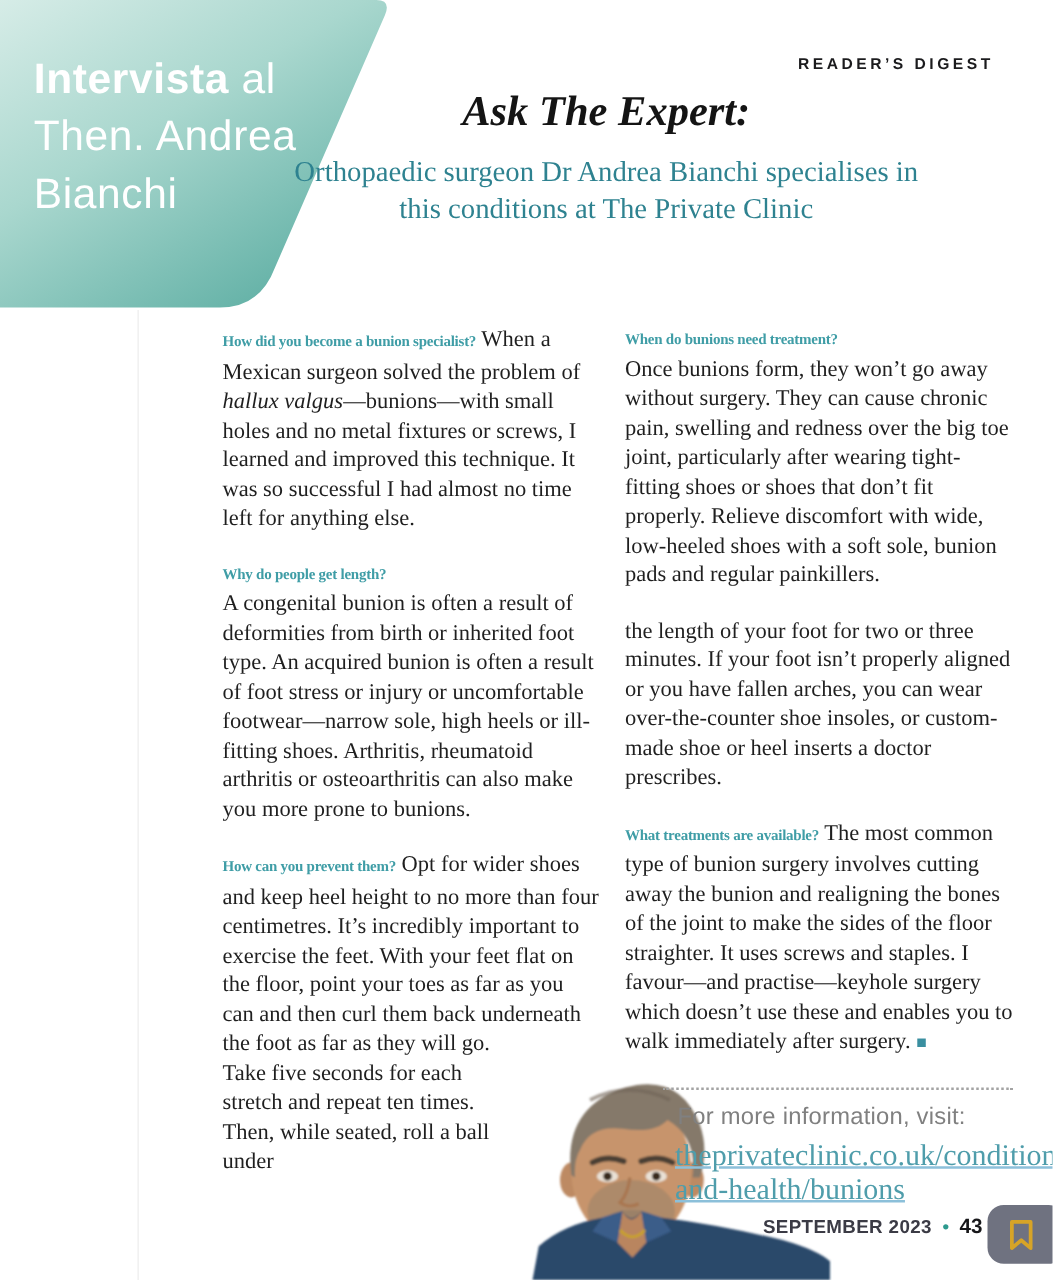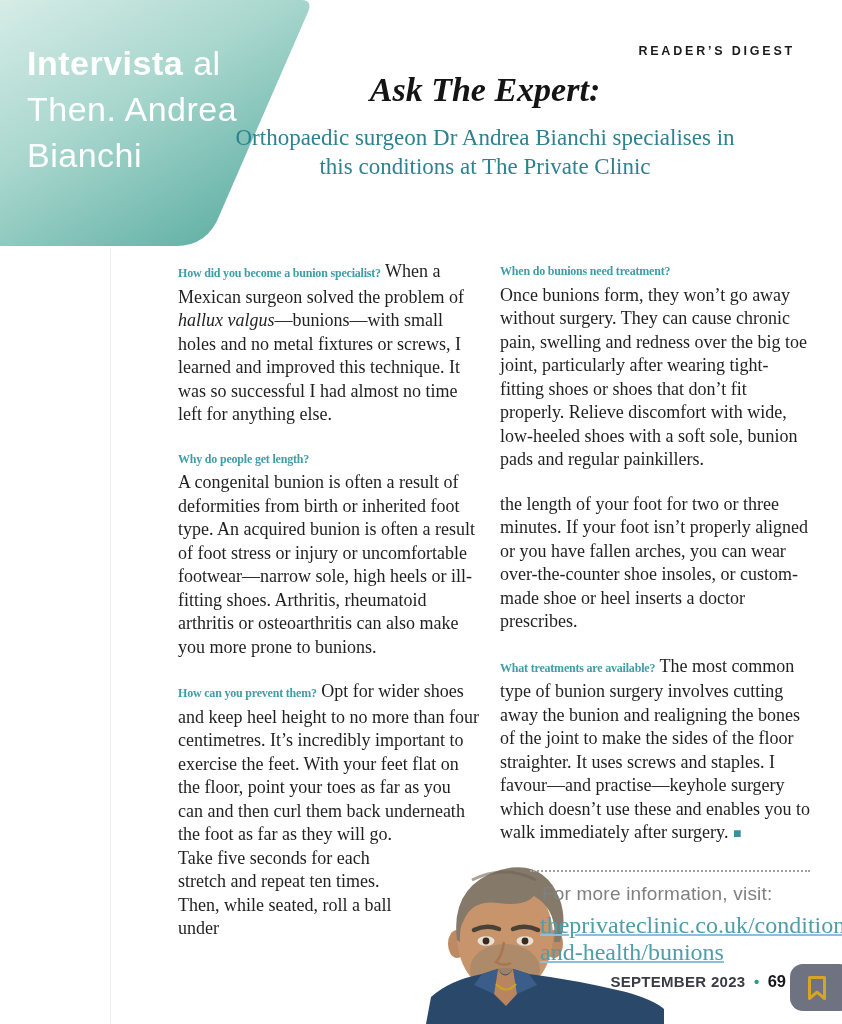--- a/index.html
+++ b/index.html
@@ -143,20 +143,20 @@
   <div class="info-intro">For more information, visit:</div>
   <a class="info-link">
     <span>theprivateclinic.co.uk/conditions-</span>
     <span>and-health/bunions</span>
   </a>
 </div>
 
 <div class="abs footer">
   <span class="issue">SEPTEMBER 2023</span>
   <span class="bullet">•</span>
-  <span class="pageno">69</span>
+  <span class="pageno">43</span>
 </div>
 
 <div class="abs bookmark-btn">
   <svg width="20" height="26" viewBox="0 0 20 26">
     <path d="M2.5 2.5 H17.5 V23.5 L10 17.2 L2.5 23.5 Z" fill="none" stroke="#d7a427" stroke-width="3" stroke-linejoin="round"></path>
   </svg>
 </div>
 
 </body></html>

